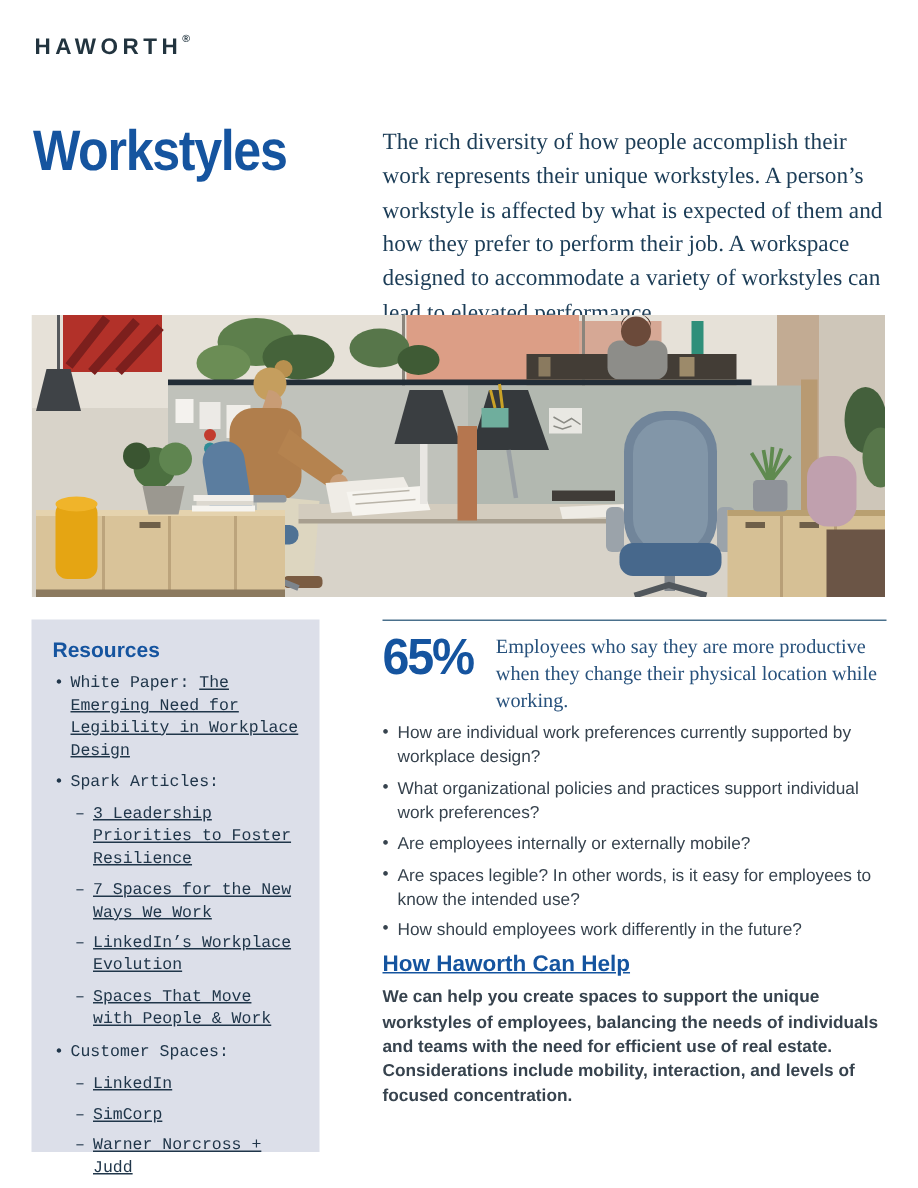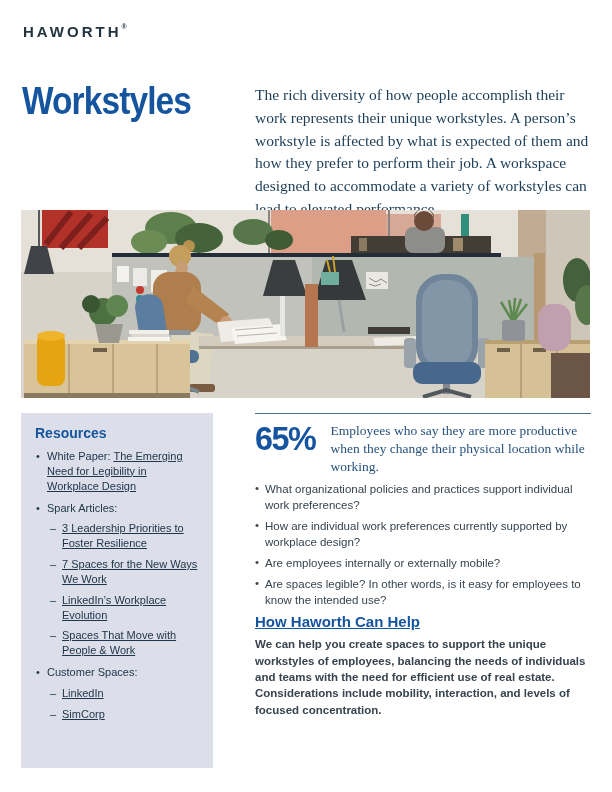--- a/index.html
+++ b/index.html
@@ -17,21 +17,21 @@
   .intro{position:absolute;left:255px;top:84px;width:340px;
          font-family:"Liberation Serif",serif;font-size:15.5px;line-height:1.47;color:#1c3d57;}
 
   
   .photo{position:absolute;left:21px;top:210px;width:569px;height:188px;overflow:hidden;}
 
   
   .panel{position:absolute;left:21px;top:413px;width:192px;height:355px;background:#dcdfe9;
          box-sizing:border-box;padding:12px 14px;}
   .panel-heading{margin:0 0 8px 0;font-size:14px;font-weight:700;color:#15549f;}
-  .res-list{font-family:Liberation Sans, sans-serif;font-size:11px;line-height:1.35;color:#20364a;}
+  .res-list{font-family:Liberation Mono, monospace;font-size:11px;line-height:1.35;color:#20364a;}
   .res-item{position:relative;padding-left:12px;margin-bottom:7px;}
   .res-item::before{content:"•";position:absolute;left:1px;top:0;color:#20364a;}
   .res-sub{position:relative;padding-left:12px;margin:6px 0 0 3px;}
   .res-sub::before{content:"–";position:absolute;left:0;top:0;color:#20364a;}
   .res-link{text-decoration:underline;cursor:pointer;}
 
   
   .right-col{position:absolute;left:255px;top:413px;width:336px;border-top:1px solid #4a708c;}
   .stat-row{display:flex;gap:12px;margin-top:8px;align-items:flex-start;}
   .stat-value{font-size:34px;font-weight:800;color:#15549f;letter-spacing:-1.5px;line-height:.95;
@@ -222,37 +222,39 @@
         <div class="res-sub"><span class="res-link">3 Leadership Priorities to Foster Resilience</span></div>
         <div class="res-sub"><span class="res-link">7 Spaces for the New Ways We Work</span></div>
         <div class="res-sub"><span class="res-link">LinkedIn’s Workplace Evolution</span></div>
         <div class="res-sub"><span class="res-link">Spaces That Move with People &amp; Work</span></div>
       </div>
 
       <div class="res-item">
         <span>Customer Spaces:</span>
         <div class="res-sub"><span class="res-link">LinkedIn</span></div>
         <div class="res-sub"><span class="res-link">SimCorp</span></div>
+        <div class="res-sub"><span class="res-link">Warner Norcross + Judd</span></div>
       </div>
 
     </div>
   </div>
 
   <div class="right-col">
 
     <div class="stat-row">
       <div class="stat-value">65%</div>
       <div class="stat-text">Employees who say they are more productive when they change their physical location while working.</div>
     </div>
 
     <div class="q-list">
+      <div class="q-item">How are individual work preferences currently supported by workplace design?</div>
       <div class="q-item">What organizational policies and practices support individual work preferences?</div>
-      <div class="q-item">How are individual work preferences currently supported by workplace design?</div>
       <div class="q-item">Are employees internally or externally mobile?</div>
       <div class="q-item">Are spaces legible? In other words, is it easy for employees to know the intended use?</div>
+      <div class="q-item">How should employees work differently in the future?</div>
     </div>
 
     <h2 class="section-heading mt-h">How Haworth Can Help</h2>
     <div class="help-body">We can help you create spaces to support the unique workstyles of employees, balancing the needs of individuals and teams with the need for efficient use of real estate. Considerations include mobility, interaction, and levels of focused concentration.</div>
 
   </div>
 
   <div class="date">August 2021</div>
 
 </div>

